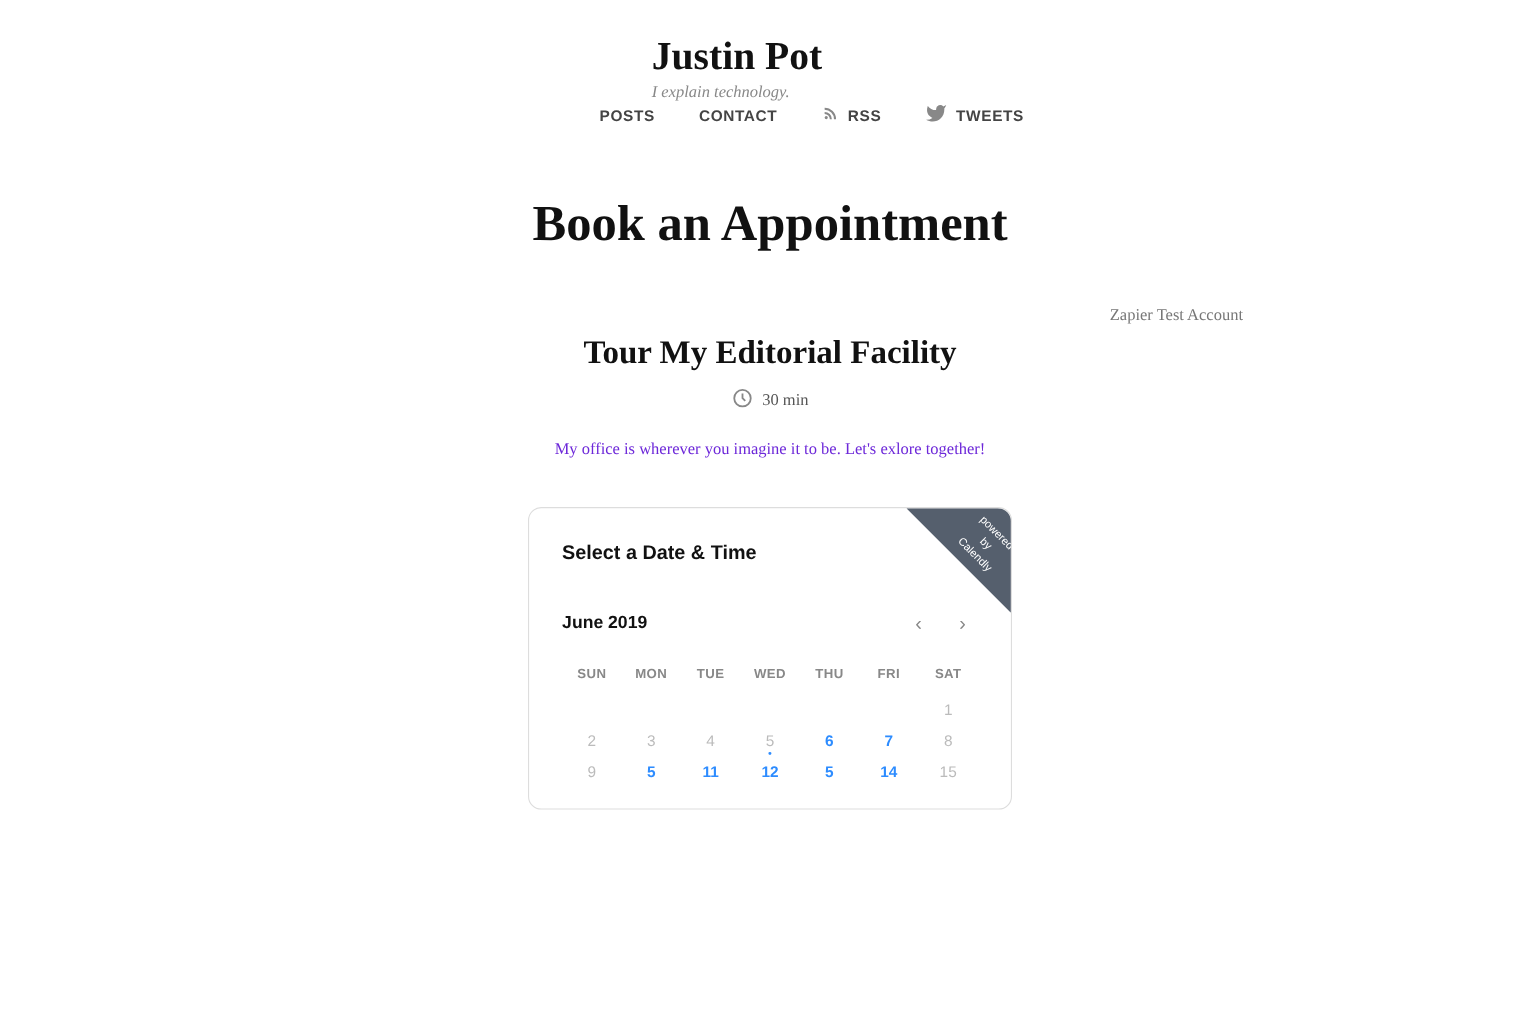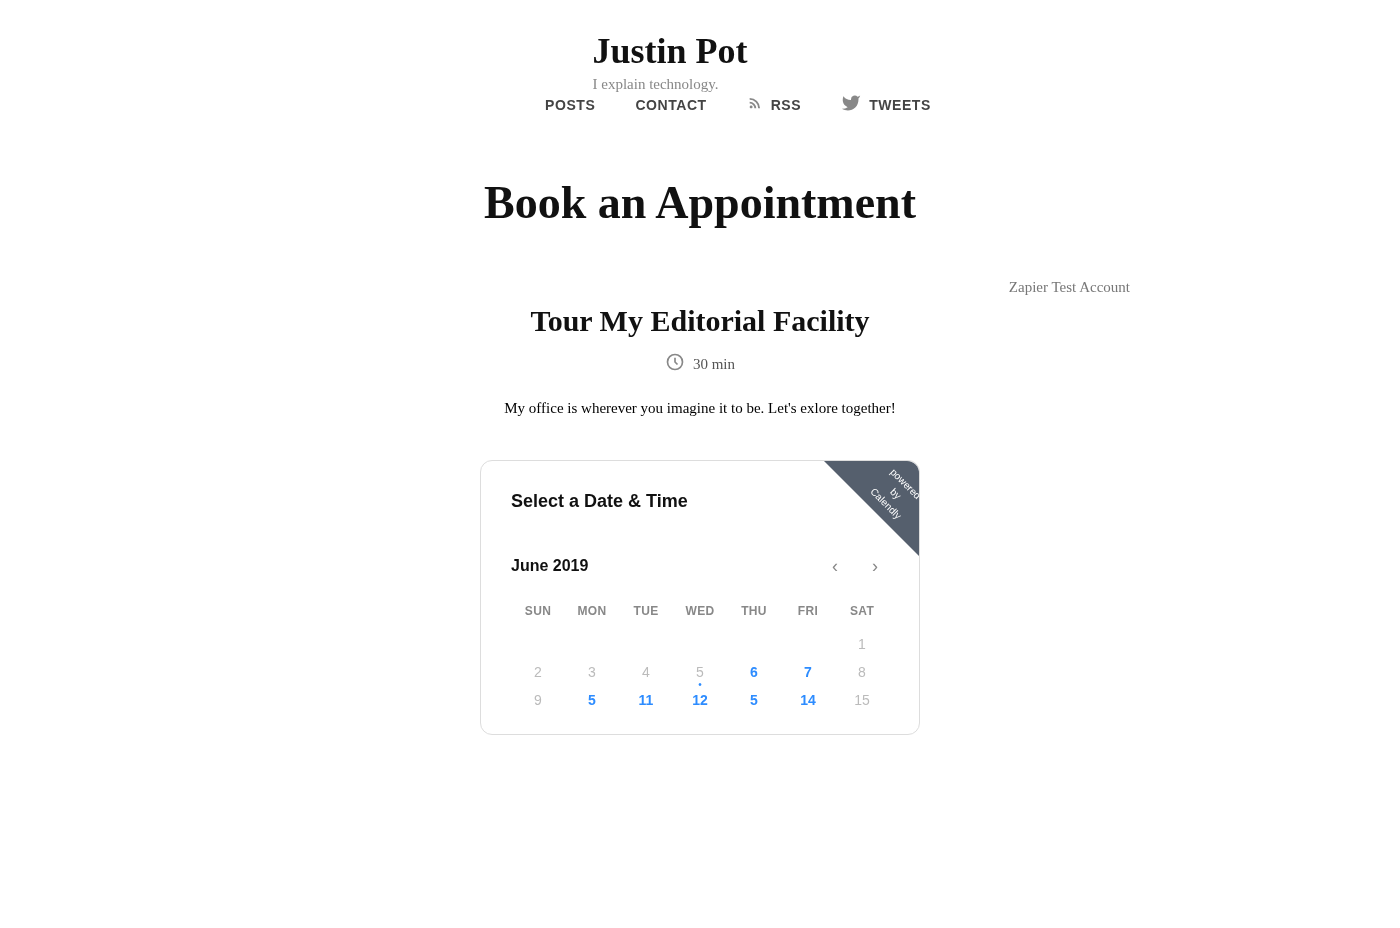--- a/index.html
+++ b/index.html
@@ -23,20 +23,21 @@
     }
     .logo-title {
       font-size: 36px;
       font-weight: 700;
       color: #111;
       font-family: Georgia, serif;
     }
     .logo-subtitle {
       font-size: 15px;
       color: #888;
+      font-style: italic;
       margin-top: 4px;
     }
     nav {
       display: flex;
       align-items: center;
       gap: 40px;
       margin-left: 76px;
     }
     .nav-item {
       font-family: Arial, Helvetica, sans-serif;
@@ -102,21 +103,21 @@
       color: #555;
       margin-bottom: 20px;
       text-align: right;
     }
     .clock-icon {
       width: 20px;
       height: 20px;
     }
     .event-description {
       font-size: 15px;
-      color: #000000;
+      color: #6d28d9;
       line-height: 1.6;
       max-width: 500px;
       margin: 0 auto 40px auto;
     }
 
     
     .calendly-widget {
       background: #fff;
       border: 1px solid #ddd;
       border-radius: 12px;

